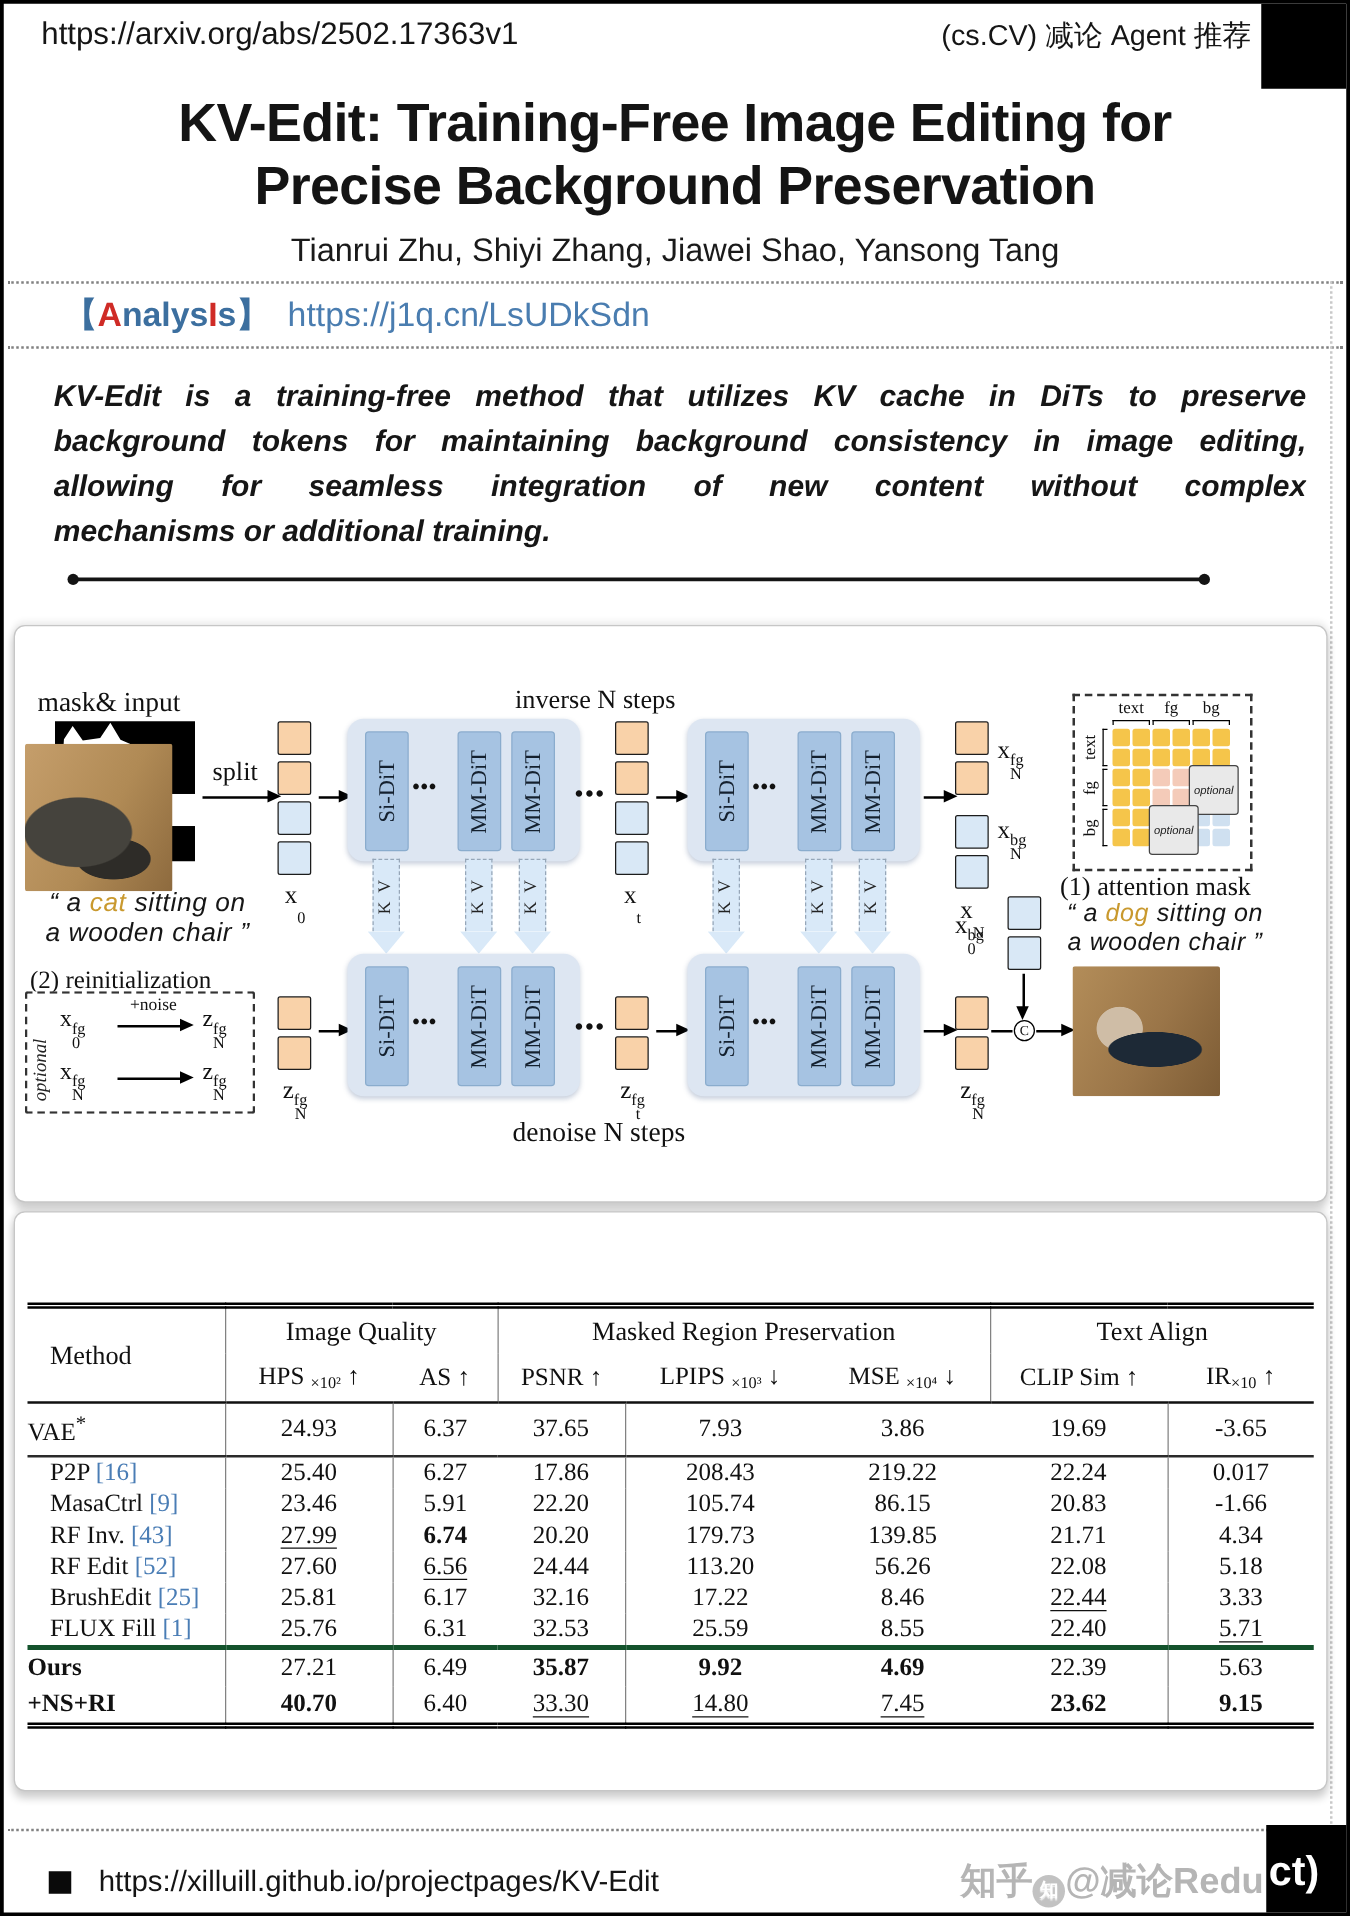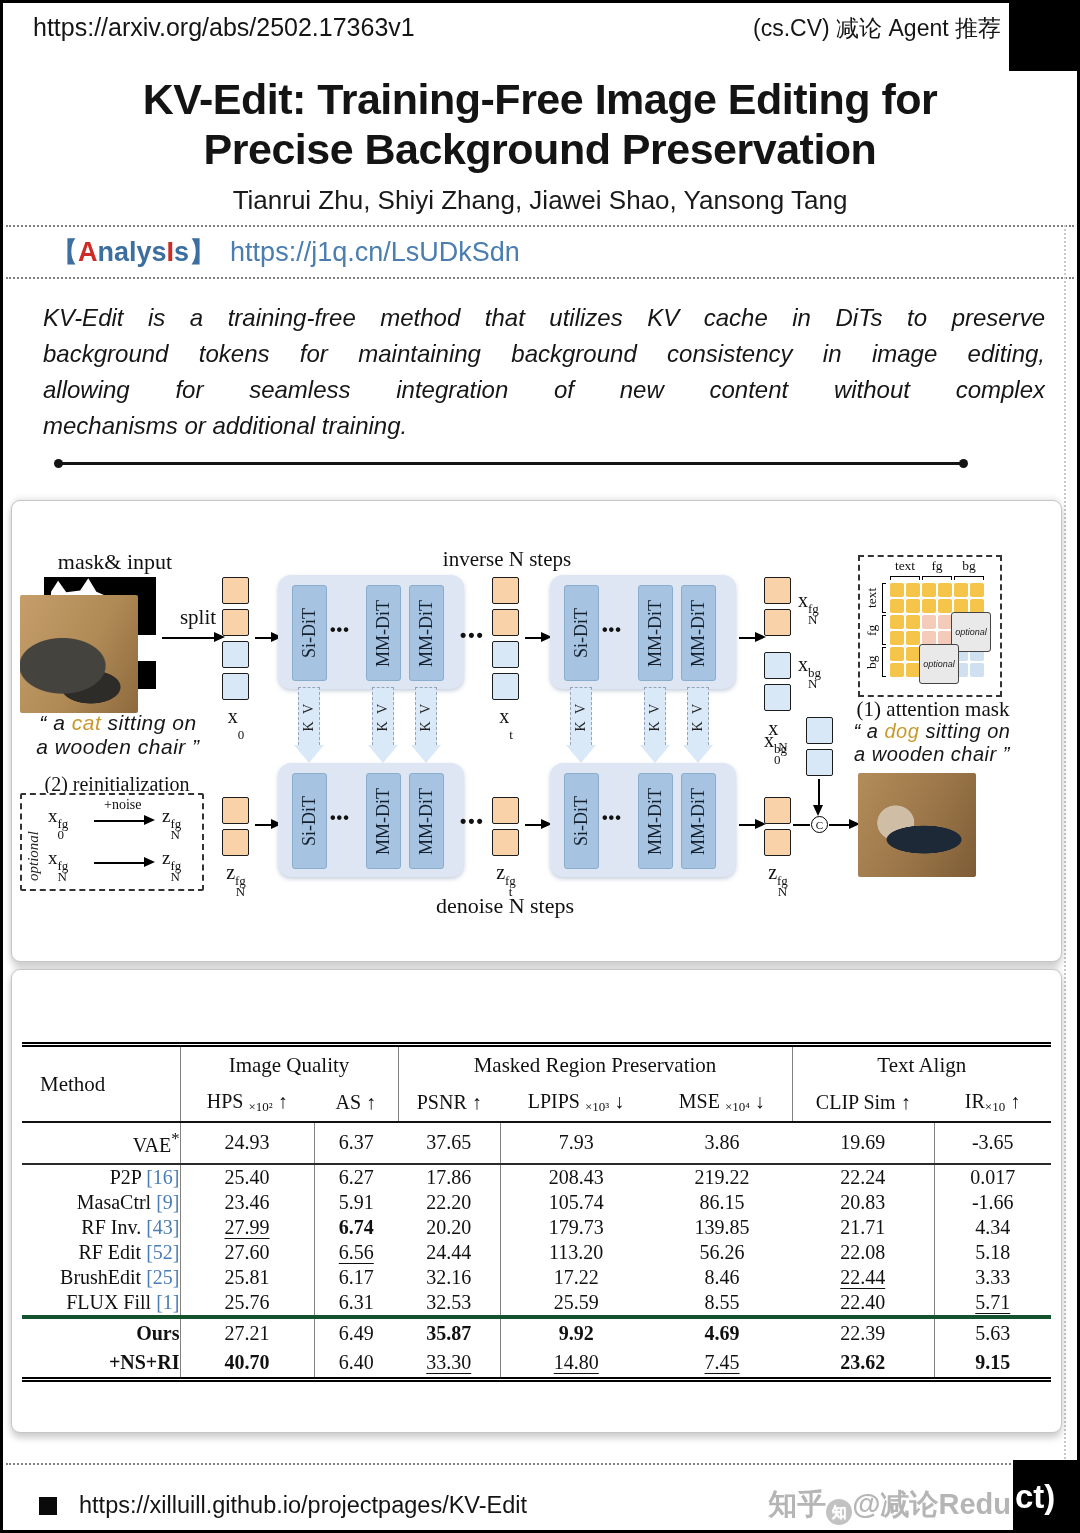--- a/index.html
+++ b/index.html
@@ -14,32 +14,32 @@
   .t1{top:72px;} .t2{top:122px;}
   .authors{left:0;top:182px;width:100%;text-align:center;font-size:26px;color:#1a1a1a;}
   .dotrule{left:3px;right:3px;border-top:2px dotted #818181;height:0;}
   .vdotrule{left:1061px;top:222px;height:1238px;border-left:2px dotted #c9c9c9;width:0;}
   
   .meta{left:48px;top:231px;font-size:27px;font-weight:bold;}
   .meta .blue{color:#3c6f9f;} .meta .red{color:#cf2b26;}
   .meta-link{color:#4a7db0;font-weight:normal;margin-left:14px;text-decoration:none;}
   .uploaded{right:94px;top:233px;font-size:25px;color:#141414;}
   
-  .abstract{left:40px;top:297px;width:1002px;font-size:24px;font-weight:400;font-style:italic;color:#161616;}
+  .abstract{left:40px;top:297px;width:1002px;font-size:24px;font-weight:700;font-style:italic;color:#161616;}
   .abstract div{height:36px;line-height:36px;overflow:hidden;}
   .jline{text-align:justify;text-align-last:justify;}
   .mid-divider{left:54px;top:459px;width:908px;height:2.6px;background:#141414;}
   .mid-divider::before,.mid-divider::after{content:'';position:absolute;top:-3.4px;width:9px;height:9px;border-radius:50%;background:#141414;}
   .mid-divider::before{left:-3px;} .mid-divider::after{right:-3px;}
   
   .panel{left:8px;width:1049px;background:#fff;border:1.5px solid #c6c6c6;border-radius:9px;
          box-shadow:0 5px 7px rgba(0,0,0,.20),0 -3px 5px rgba(0,0,0,.07);}
   .panel-fig{top:497px;height:460px;}
   .panel-tab{top:966px;height:462px;}
-  .dlabel{font-family:"Liberation Serif",serif;font-size:21px;color:#111;text-align:center;}
+  .dlabel{font-family:"Liberation Serif",serif;font-size:21px;color:#111;}
   .tok{width:27px;height:27px;box-sizing:border-box;border:1.7px solid #1c1c1c;border-radius:2px;}
   .tok.o{background:#f9d2a9;} .tok.b{background:#d9e8f6;}
   .tcol{display:flex;flex-direction:column;gap:5px;}
   .grp{background:#dde6f2;border-radius:13px;box-shadow:0 2px 4px rgba(70,95,140,.3);}
   .blk{position:absolute;top:10px;width:33px;height:94px;background:#a6c3e2;border:1px solid #8aaccd;border-radius:3px;
        display:flex;align-items:center;justify-content:center;}
   .blk span{writing-mode:vertical-rl;transform:rotate(180deg);font-family:"Liberation Serif",serif;font-size:18px;color:#14202e;}
   .gdots{position:absolute;left:52px;top:50%;transform:translateY(-60%);font-weight:bold;font-size:16px;letter-spacing:1px;color:#111;}
   .middots{font-weight:bold;font-size:18px;letter-spacing:2px;color:#111;}
   .ar{height:2.3px;background:#000;}
@@ -87,21 +87,21 @@
   .cc{width:17px;height:17px;border:1.8px solid #000;border-radius:50%;background:#fff;box-sizing:border-box;
       display:flex;align-items:center;justify-content:center;font-size:11px;font-family:"Liberation Serif",serif;}
   
   .rtable{border-collapse:collapse;table-layout:fixed;width:1029px;font-family:"Liberation Serif",serif;color:#111;
           border-top:5px double #000;border-bottom:5px double #000;}
   .rtable th{font-weight:normal;}
   .rtable .gh th{font-size:21px;height:34px;}
   .rtable .sh th{font-size:20px;height:36px;border-bottom:2.5px solid #111;}
   .rtable .mth{font-size:21px;text-align:left;padding-left:18px;border-bottom:2.5px solid #111;}
   .rtable td{font-size:20px;text-align:center;height:25px;padding:0;}
-  .rtable .mcell{text-align:right;padding-left:18px;margin-top:15px;}
+  .rtable .mcell{text-align:left;padding-left:18px;margin-top:15px;}
   .vr{border-right:1px solid #828282;}
   #t-vae td{border-bottom:2px solid #2a2a2a;padding:6px 0;}
   #t-mid tr:last-child td{border-bottom:4px solid #14532d;}
   #t-ours td{padding:2px 0;}
   .mult{font-size:13px;vertical-align:-3px;}
   .b{font-weight:bold;}
   .u{text-decoration:underline;text-underline-offset:3.5px;text-decoration-thickness:1.3px;}
   .ref{color:#4a7db5;}
   
   .f-square{left:36px;top:1494px;width:18px;height:18px;background:#0a0a0a;}

